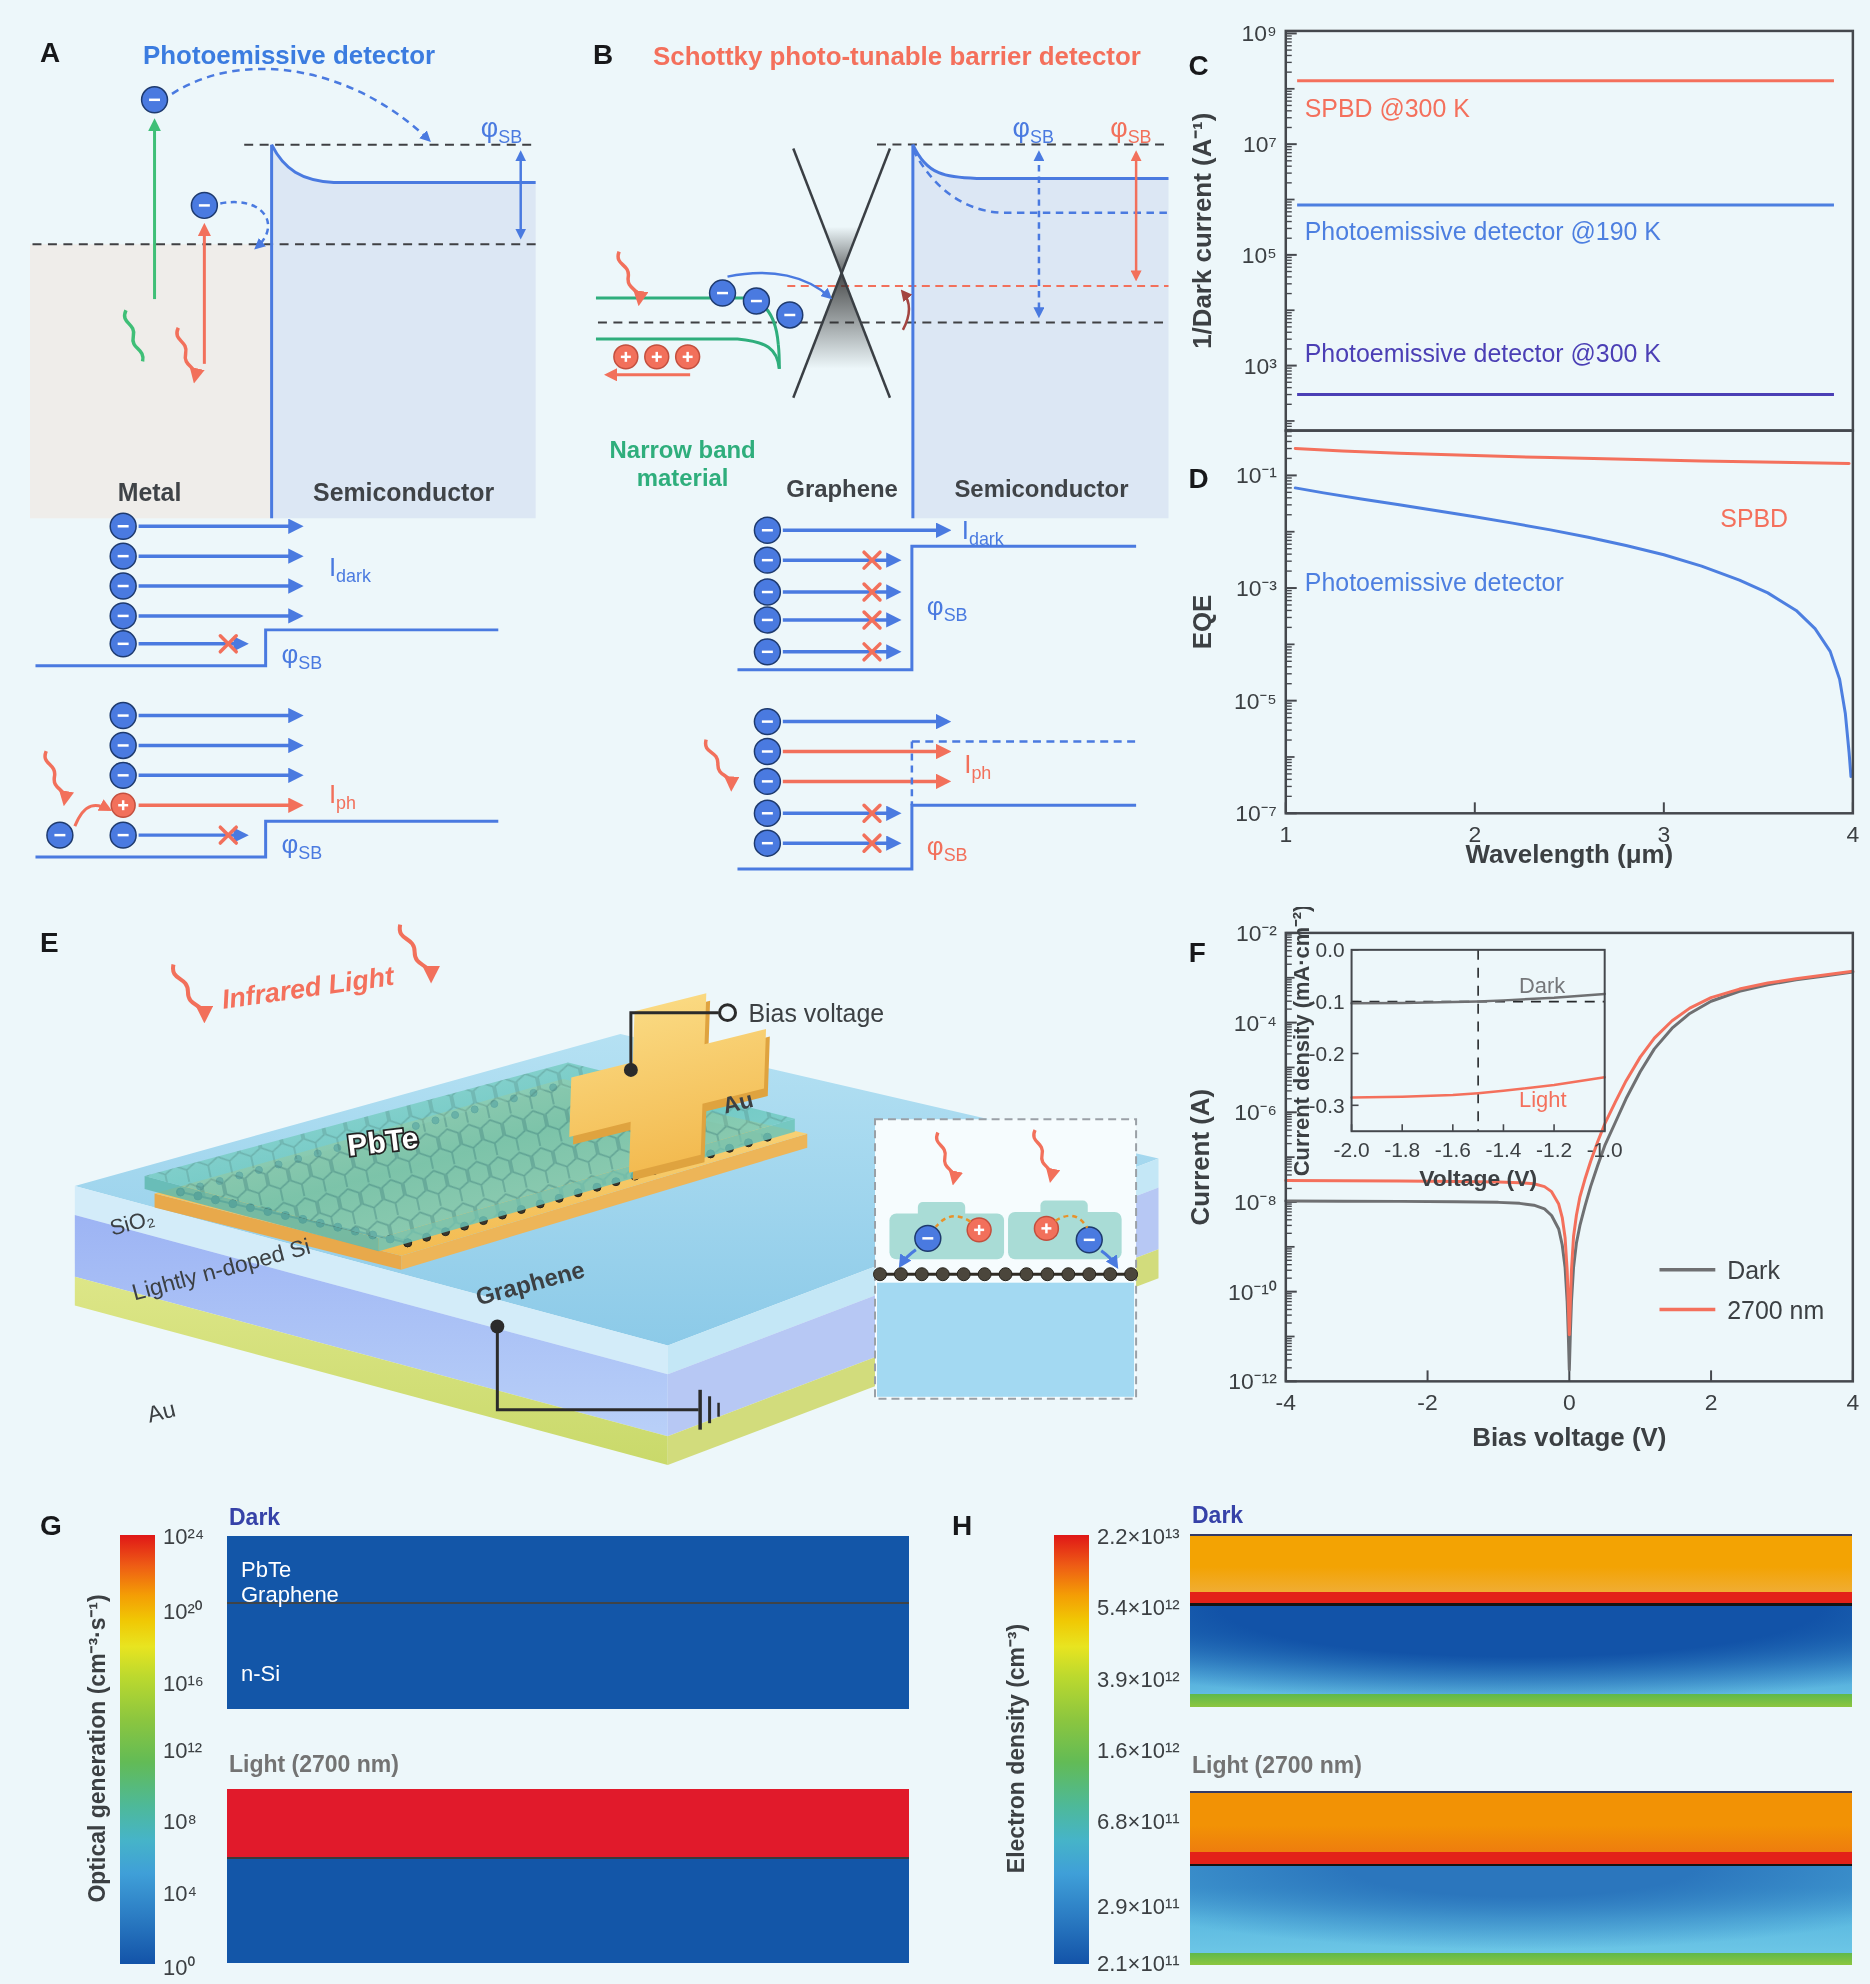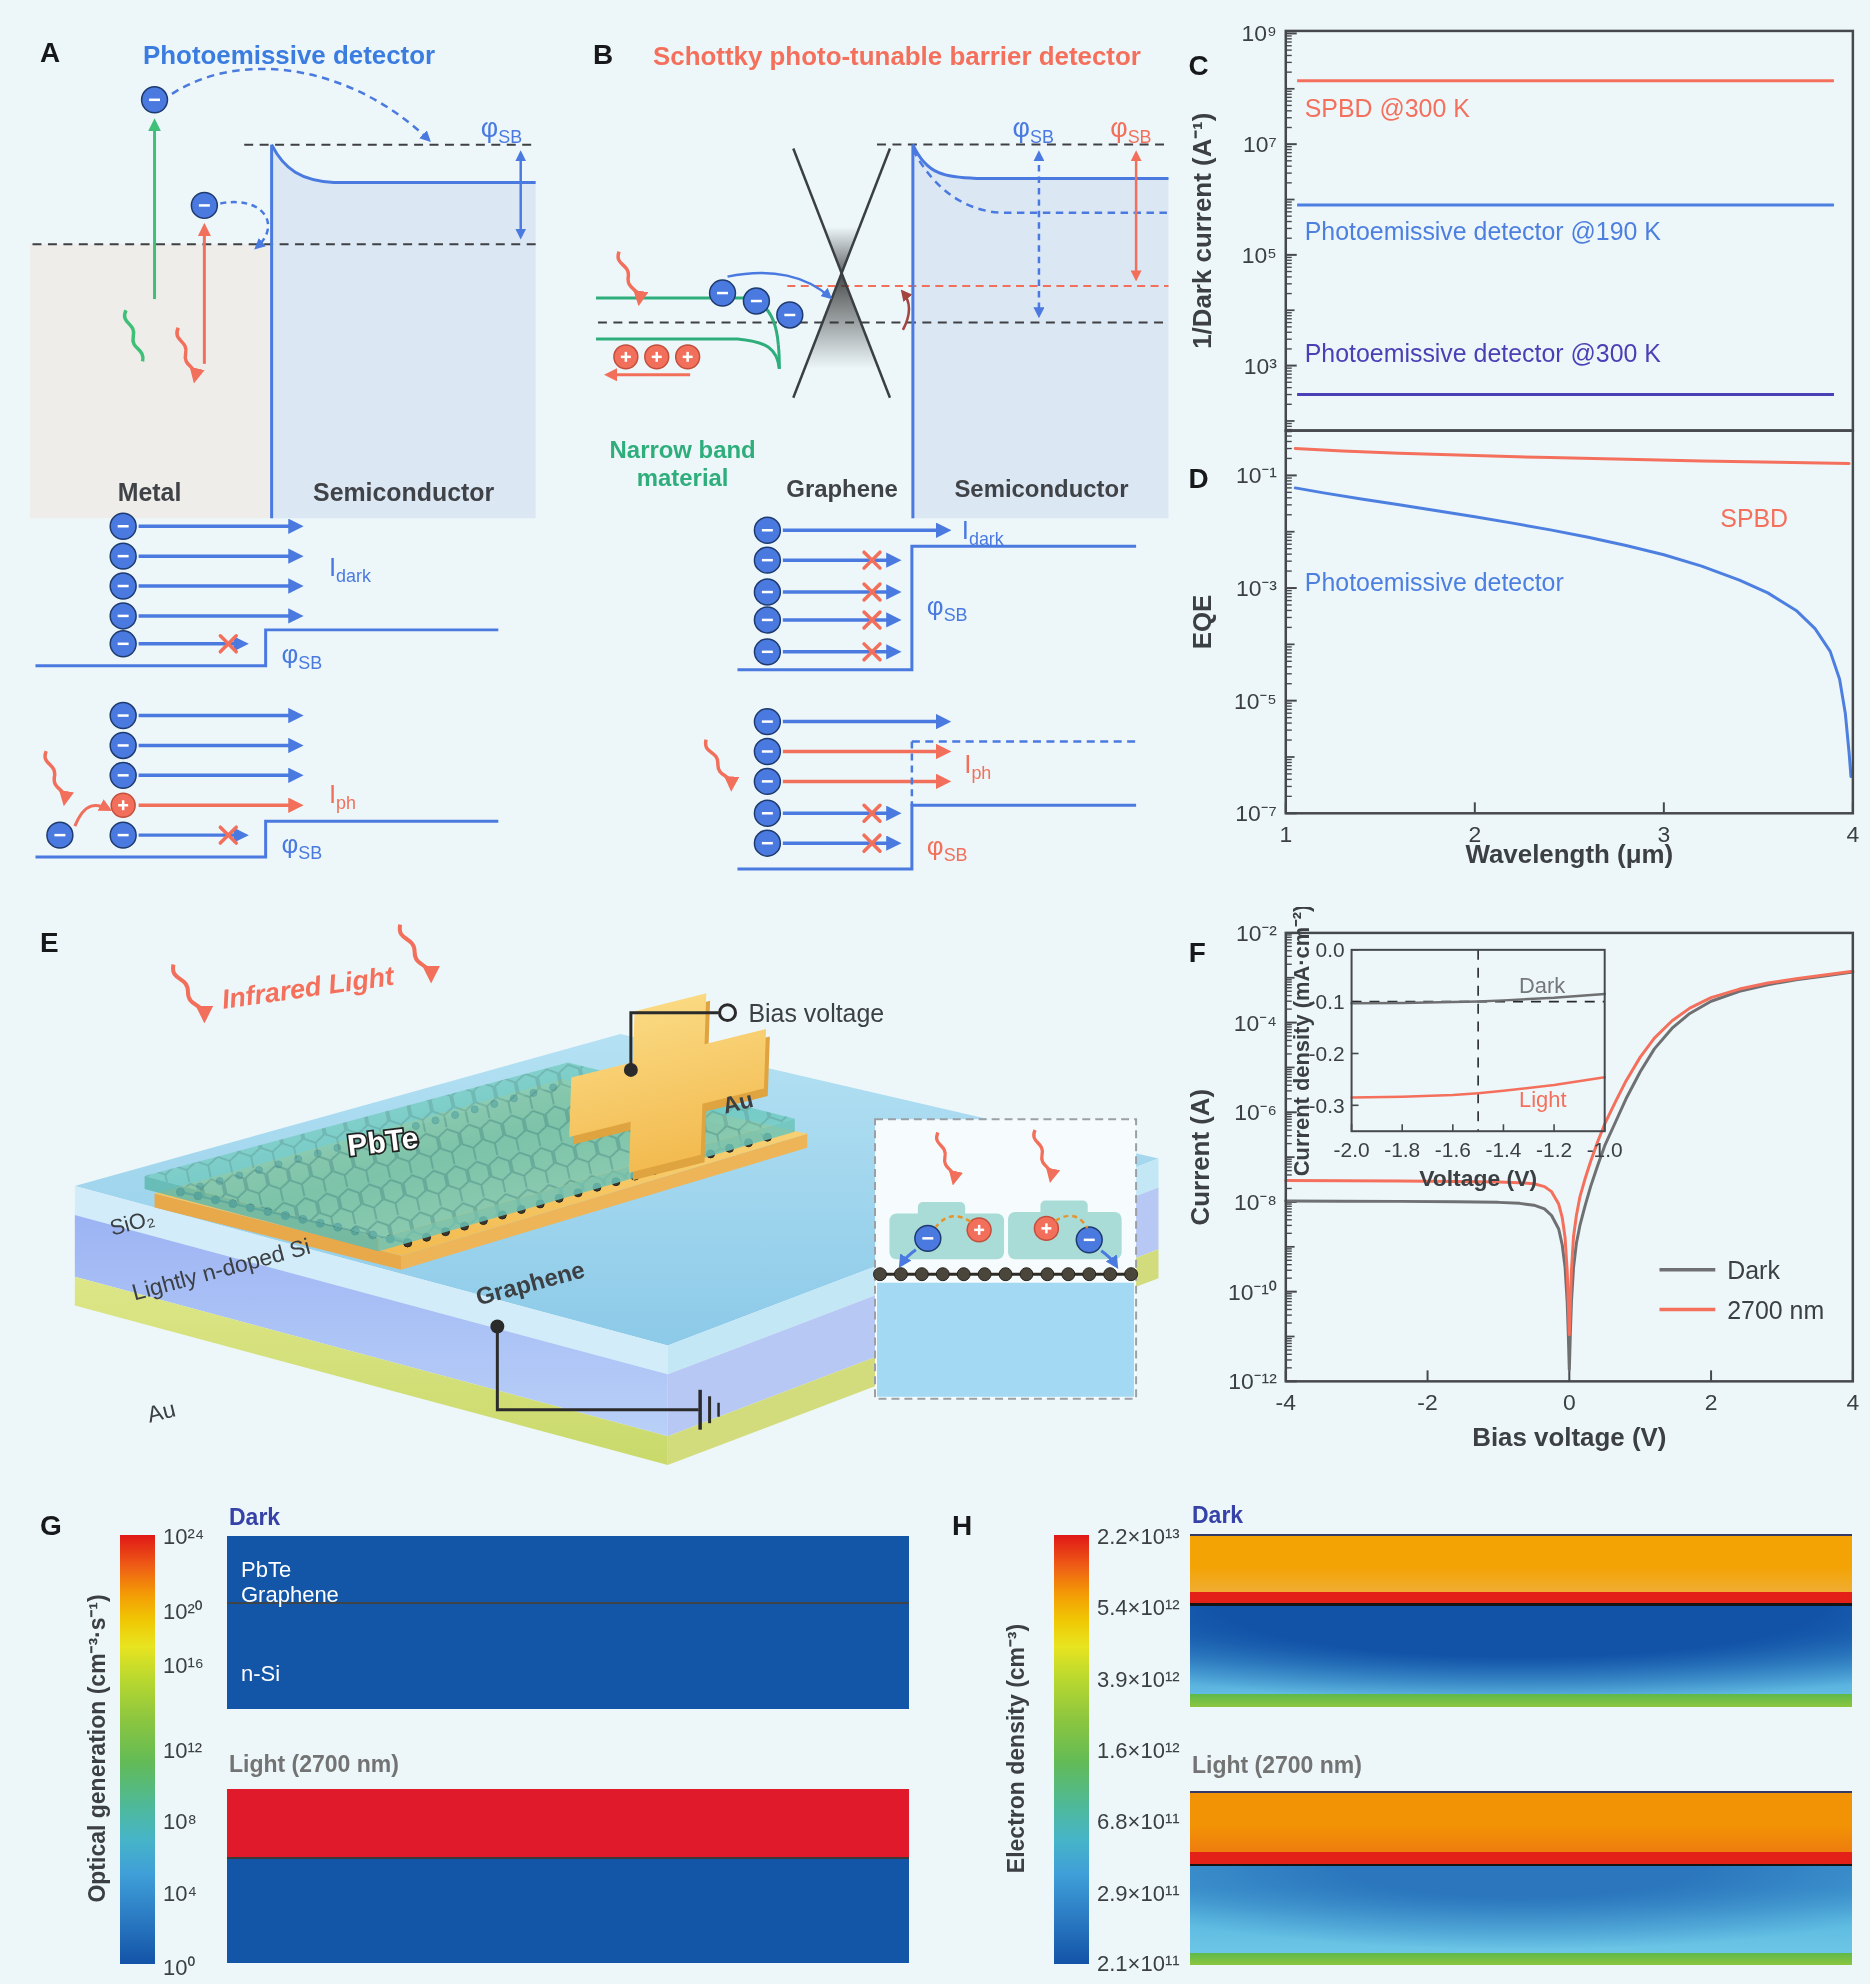--- a/index.html
+++ b/index.html
@@ -717,21 +717,21 @@
   <text x="718" y="172" font-size="44" fill="#75777a">Dark</text>
   <text x="718" y="402" font-size="44" fill="#f4705c">Light</text>
 </svg>
 
 <div class="panel" style="left:30px;top:1490px;width:897px;height:495px">
   <div class="plabel" style="left:10px;top:20px">G</div>
   <div class="vlabel" style="left:50px;top:473px">Optical generation (cm⁻³·s⁻¹)</div>
   <div class="cbar" style="left:90px;top:45px;height:429px"></div>
   <div class="cbar-tick" style="left:133px;top:34px">10²⁴</div>
   <div class="cbar-tick" style="left:133px;top:105px">10²⁰</div>
-  <div class="cbar-tick" style="left:133px;top:163px">10¹⁶</div>
+  <div class="cbar-tick" style="left:133px;top:181px">10¹⁶</div>
   <div class="cbar-tick" style="left:133px;top:248px">10¹²</div>
   <div class="cbar-tick" style="left:133px;top:319px">10⁸</div>
   <div class="cbar-tick" style="left:133px;top:391px">10⁴</div>
   <div class="cbar-tick" style="left:133px;top:461px">10⁰</div>
 
   <div class="map-title navy" style="left:199px;top:14px">Dark</div>
   <div class="map" style="left:197px;top:46px;width:682px;height:173px;background:#1356a8">
     <div class="glayer" style="top:66px;height:2px;background:#3f4448"></div>
     <div class="maplabel" style="left:14px;top:21px">PbTe</div>
     <div class="maplabel" style="left:14px;top:46px">Graphene</div>
@@ -747,21 +747,21 @@
 
 <div class="panel" style="left:932px;top:1490px;width:939px;height:495px">
   <div class="plabel" style="left:20px;top:20px">H</div>
   <div class="vlabel" style="left:67px;top:473px">Electron density (cm⁻³)</div>
   <div class="cbar" style="left:122px;top:45px;height:429px"></div>
   <div class="cbar-tick" style="left:165px;top:34px">2.2×10¹³</div>
   <div class="cbar-tick" style="left:165px;top:105px">5.4×10¹²</div>
   <div class="cbar-tick" style="left:165px;top:177px">3.9×10¹²</div>
   <div class="cbar-tick" style="left:165px;top:248px">1.6×10¹²</div>
   <div class="cbar-tick" style="left:165px;top:319px">6.8×10¹¹</div>
-  <div class="cbar-tick" style="left:165px;top:391px">2.9×10¹¹</div>
+  <div class="cbar-tick" style="left:165px;top:404px">2.9×10¹¹</div>
   <div class="cbar-tick" style="left:165px;top:461px">2.1×10¹¹</div>
 
   <div class="map-title navy" style="left:260px;top:12px">Dark</div>
   <div class="map" style="left:258px;top:44px;width:662px;height:171px;border-top:2px solid #333a66">
     <div class="glayer" style="top:0;height:56px;background:linear-gradient(#f3a303 55%,#f0ad33)"></div>
     <div class="glayer" style="top:56px;height:11px;background:#e32119"></div>
     <div class="glayer" style="top:67px;height:2.5px;background:#141414"></div>
     <div class="glayer" style="top:70px;height:89px;background:radial-gradient(120% 150% at 50% 0%,#1253a8 38%,rgba(18,83,168,0) 72%),linear-gradient(#2e7fc2 30%,#4da6d8 70%,#62bce2)"></div>
     <div class="glayer" style="top:158px;height:12.5px;background:linear-gradient(#5fb94a,#8cc63f)"></div>
   </div>

